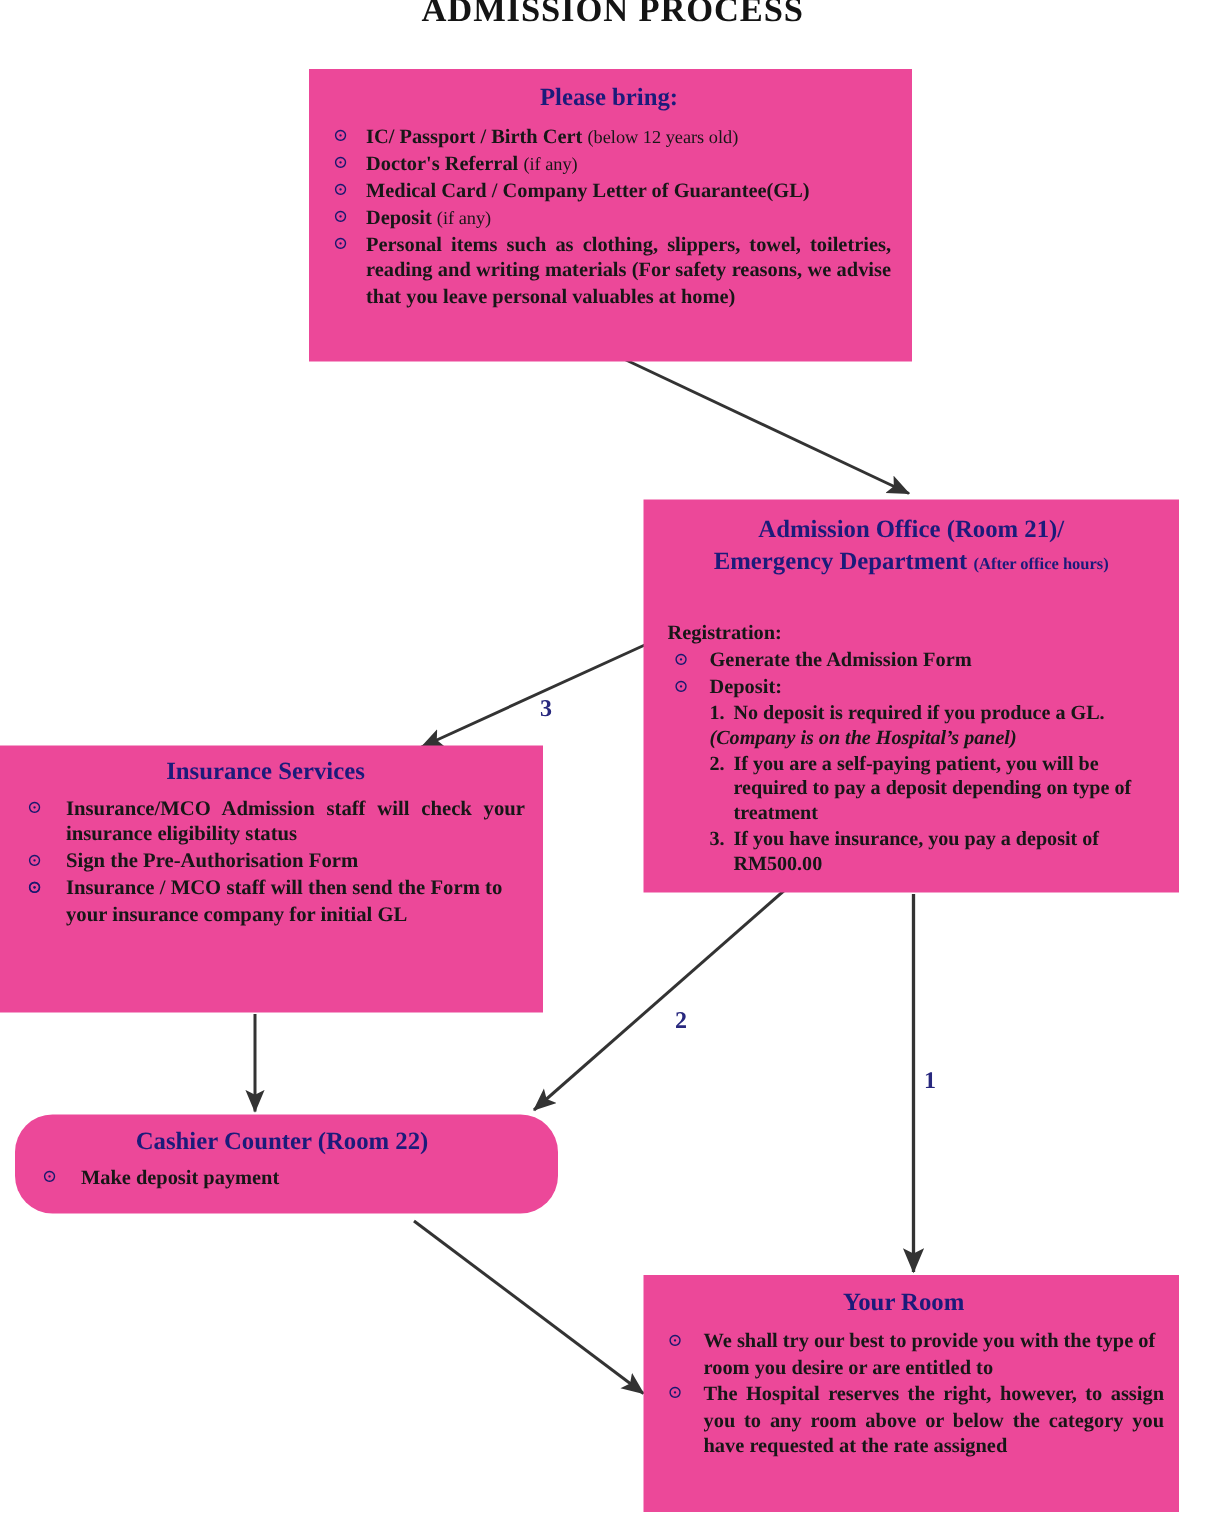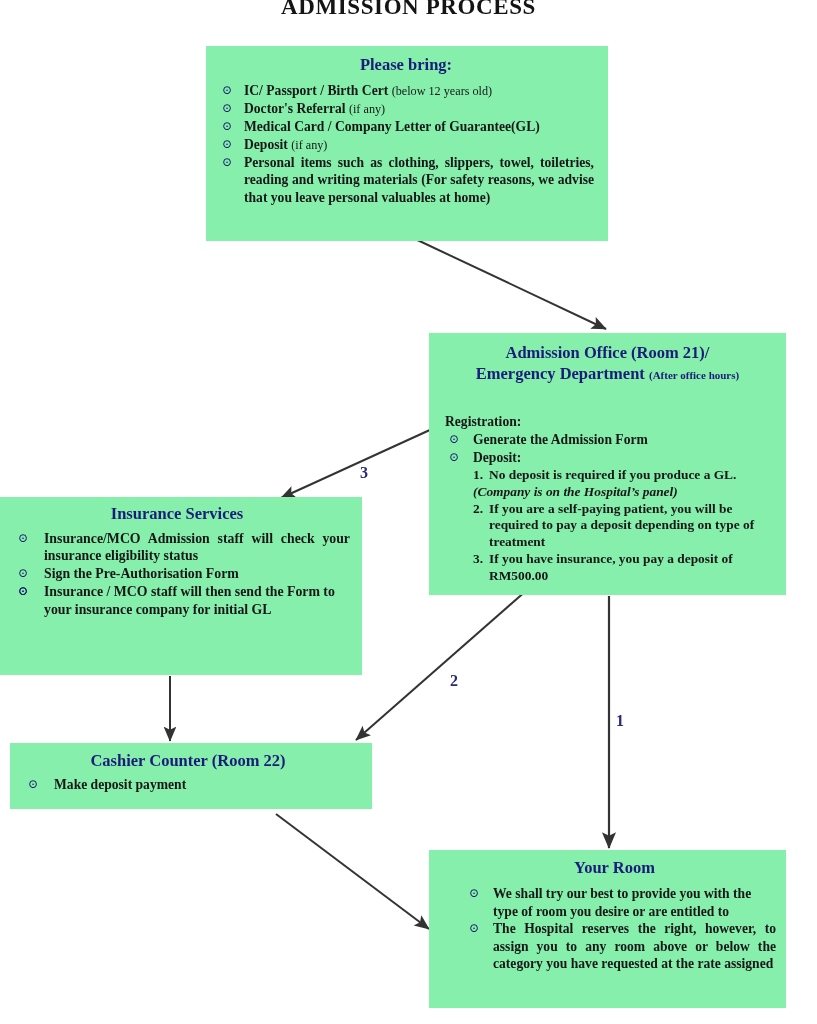--- a/index.html
+++ b/index.html
@@ -32,21 +32,21 @@
     font-size: 23px;
     font-weight: bold;
     letter-spacing: 0.6px;
     color: #141414;
     font-family: "Liberation Serif", "DejaVu Serif", serif;
   }
 
   
   .box {
     position: absolute;
-    background: #86efac;
+    background: #ec4899;
     box-sizing: border-box;
   }
   .box-title {
     text-align: center;
     color: #1b1b7a;
     font-weight: bold;
     font-size: 16.5px;
     line-height: 1.28;
   }
   .box-title .sub {
@@ -111,22 +111,22 @@
     top: 0;
   }
   ol.nl > li .cont {
     display: block;
   }
 
   
   #box-bring   { left: 206px; top: 46px;  width: 402px; height: 195px; padding: 8px 10px 0 8px; }
   #box-admission { left: 429px; top: 333px; width: 357px; height: 262px; padding: 9px 8px 0 8px; }
   #box-insurance { left: 0px;   top: 497px; width: 362px; height: 178px; padding: 6px 12px 0 4px; }
-  #box-cashier { left: 10px;  top: 743px; width: 362px; height: 66px; padding: 7px 10px 0 4px; }
-  #box-room    { left: 429px; top: 850px; width: 357px; height: 158px; padding: 7px 10px 0 24px; }
+  #box-cashier { left: 10px;  top: 743px; width: 362px; height: 66px; padding: 7px 10px 0 4px; border-radius: 25px; }
+  #box-room    { left: 429px; top: 850px; width: 357px; height: 158px; padding: 7px 10px 0 0; }
 
   #box-bring .box-title { margin-bottom: 7px; }
   #box-admission .box-title { margin-bottom: 30px; }
   #box-insurance .box-title { margin-bottom: 6px; }
   #box-cashier .box-title { margin-bottom: 5px; }
   #box-room .box-title { margin-bottom: 7px; }
 
   #box-insurance ul.bl > li { font-size: 13.8px; line-height: 1.26; padding-left: 40px; }
   #box-insurance ul.bl > li > .bullet { left: 14px; }
   #box-cashier ul.bl > li { padding-left: 40px; }

